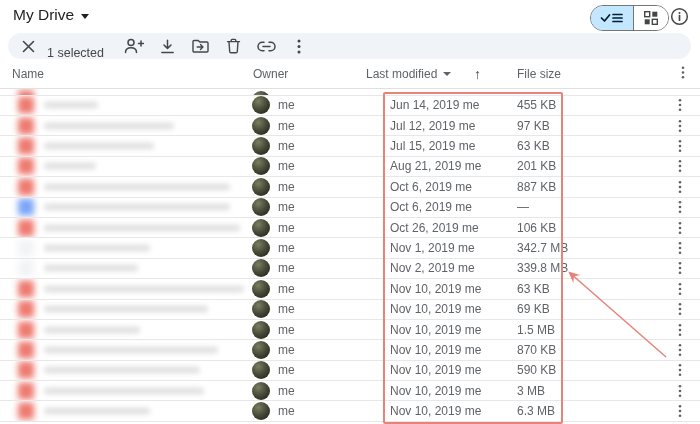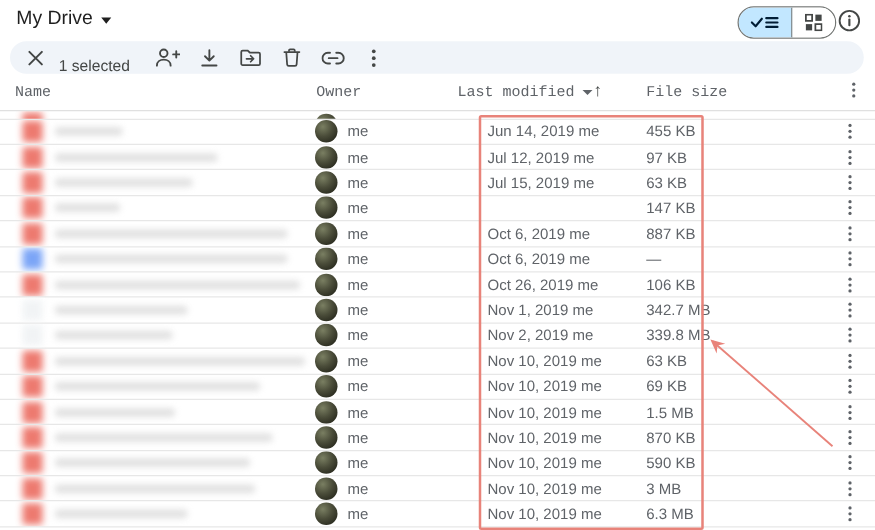--- a/index.html
+++ b/index.html
@@ -27,21 +27,21 @@
   .sel-toolbar{
     position:absolute;left:8px;top:33px;width:683px;height:26px;border-radius:13px;
     background:#f0f4f9;display:flex;align-items:center;
   }
   .tb-btn{display:flex;align-items:center;justify-content:center;cursor:pointer;line-height:0;border:none;background:none;padding:0;}
   .tb-close{margin-left:14px;}
   .sel-label{font-size:12.5px;color:#444746;margin-left:12px;margin-right:14px;white-space:nowrap;margin-top:13px;}
   .tb-gap{width:33px;flex:none;display:flex;justify-content:center;}
   
   .table-header{position:absolute;left:0;top:59px;width:700px;height:29px;border-bottom:1px solid #e0e0e0;font-size:12px;color:#5f6368;}
-  .th{position:absolute;top:50%;transform:translateY(-50%);white-space:nowrap;cursor:pointer;font-family:Liberation Mono, monospace;}
+  .th{position:absolute;top:50%;transform:translateY(-50%);white-space:nowrap;cursor:pointer;}
   .th-name{left:12px;}
   .th-owner{left:253px;}
   .th-modified{left:366px;display:flex;align-items:center;gap:6px;}
   .sort-caret{width:0;height:0;border-left:4px solid transparent;border-right:4px solid transparent;border-top:4.5px solid #5f6368;display:inline-block;}
   .th-sortdir{left:474px;font-size:14px;color:#444746;}
   .th-size{left:517px;}
   .th-menu{left:681px;}
   
   .rows{position:absolute;left:0;top:89px;width:700px;}
   .row{position:relative;height:19.4px;border-bottom:1px solid #e7e7e7;overflow:hidden;padding-left:39px;}
@@ -229,21 +229,22 @@
           <circle cx="2" cy="6.5" r="1.3" fill="#5f6368"></circle>
           <circle cx="2" cy="11.2" r="1.3" fill="#5f6368"></circle>
       </svg>
     </span>
   </div>
     <div class="row">
     <span class="file-icon" style="background: rgb(233, 89, 76);"></span>
     <span class="name-blur" style="width: 52px;"></span>
     <span class="avatar"></span>
     <span class="cell c-owner">me</span>
-    <span class="cell c-size">147 KB</span>
+    <span class="cell c-modified">Aug 21, 2019 me</span>
+    <span class="cell c-size">201 KB</span>
     <span class="row-menu">
       <svg width="4" height="13" viewBox="0 0 4 13">
         <circle cx="2" cy="1.8" r="1.3" fill="#5f6368"></circle>
           <circle cx="2" cy="6.5" r="1.3" fill="#5f6368"></circle>
           <circle cx="2" cy="11.2" r="1.3" fill="#5f6368"></circle>
       </svg>
     </span>
   </div>
     <div class="row">
     <span class="file-icon" style="background: rgb(233, 89, 76);"></span>

